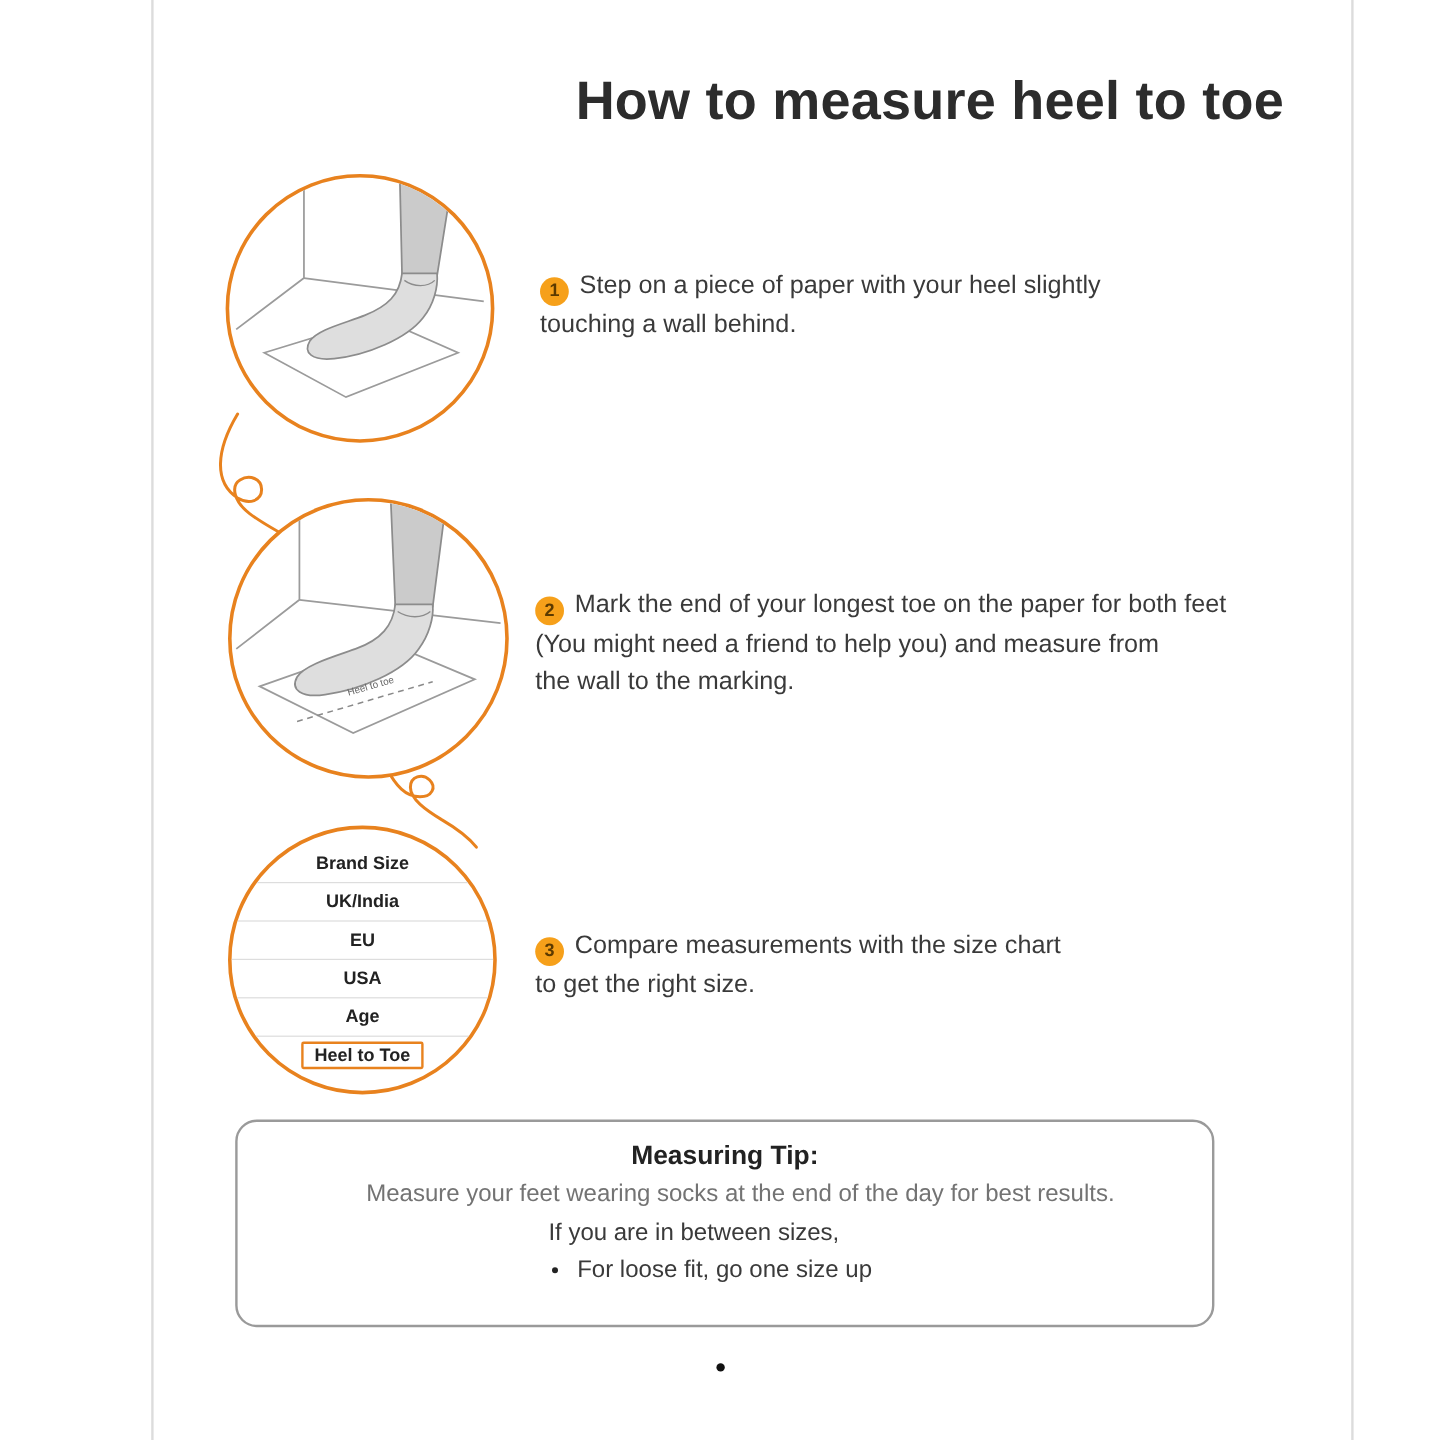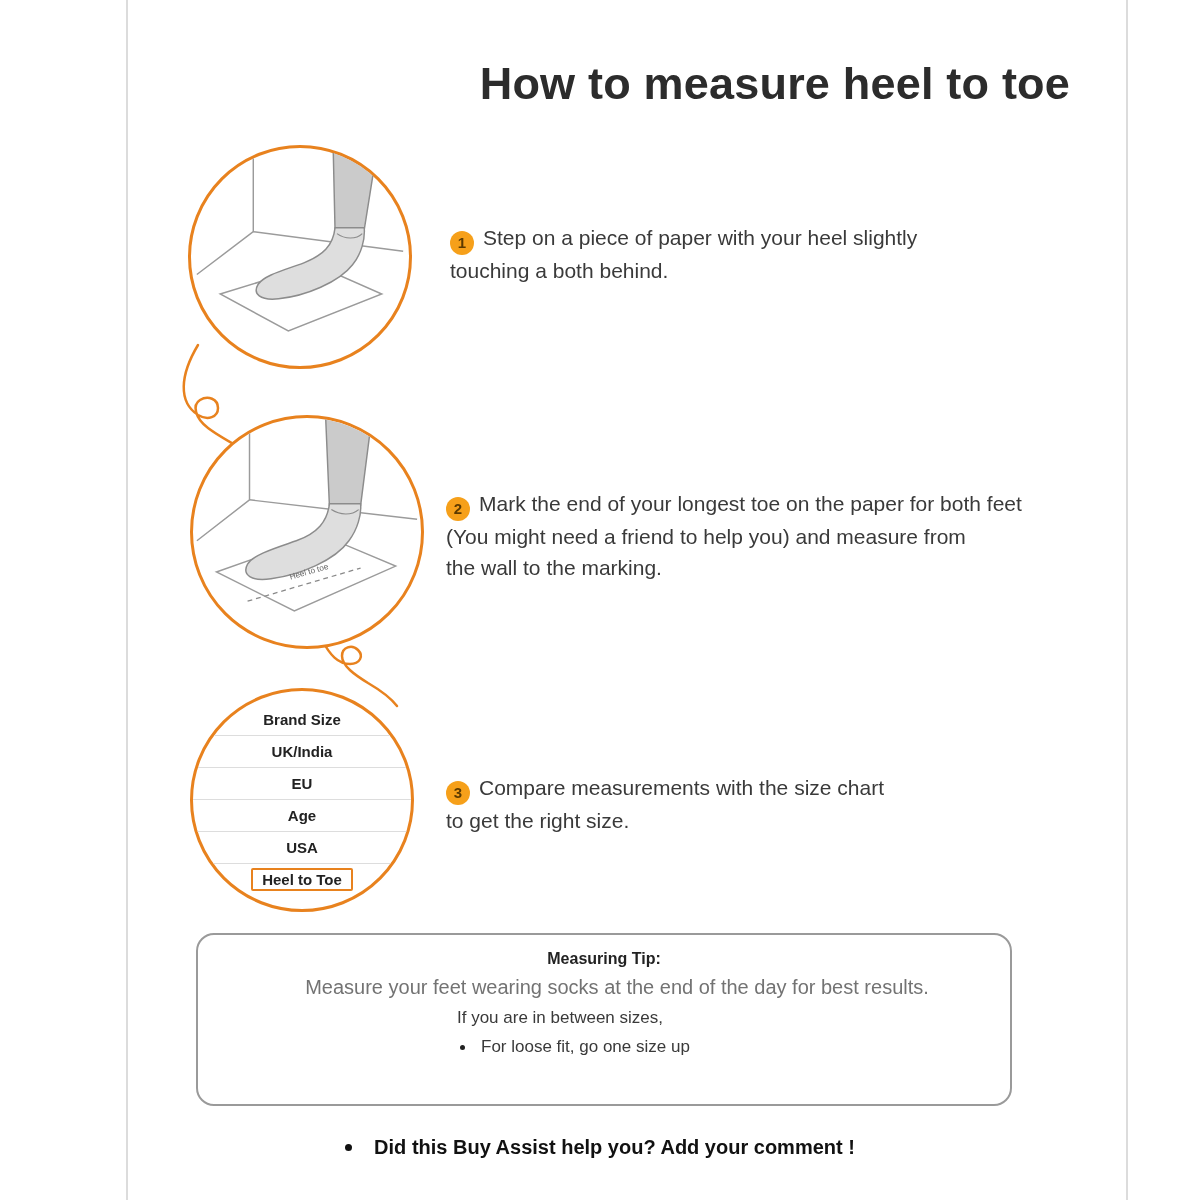--- a/index.html
+++ b/index.html
@@ -49,23 +49,23 @@
     text-align:center; line-height:24px; vertical-align:-3px; margin-right:9px;
   }
   #step1 { left:450px; top:222px; }
   #step2 { left:446px; top:488px; }
   #step3 { left:446px; top:772px; }
 
   .tip-box {
     position:absolute; left:196px; top:933px; width:816px; height:173px;
     border:2px solid #9a9a9a; border-radius:18px; background:#ffffff;
   }
-  .tip-title { text-align:center; margin-top:15px; font-size:16px; font-weight:bold; color:#222222; }
+  .tip-title { text-align:center; margin-top:15px; font-size:22px; font-weight:bold; color:#222222; }
   .tip-line1 { text-align:center; margin-top:8px; font-size:20px; color:#737373;margin-left:26px; }
-  .tip-sub { margin-left:259px; margin-top:9px; font-size:17px; color:#3a3a3a; }
+  .tip-sub { margin-left:259px; margin-top:9px; font-size:20px; color:#3a3a3a; }
   .tip-bullet { display:flex; align-items:center; margin-top:6px; line-height:26px; }
   .bullet-dot { width:5px; height:5px; border-radius:50%; background:#222; margin:0 16px 0 3px; flex:0 0 auto; }
 
   .footer {
     position:absolute; top:1136px; left:130px; width:940px;
     display:flex; justify-content:center; align-items:center; gap:22px;
   }
   .footer-dot { width:7px; height:7px; border-radius:50%; background:#111; }
   .footer-text { font-size:20px; font-weight:bold; color:#111111; }
 </style>
@@ -111,34 +111,34 @@
     <div class="chart-row first">
         <span>Brand Size</span>
       </div>
     <div class="chart-row">
         <span>UK/India</span>
       </div>
     <div class="chart-row">
         <span>EU</span>
       </div>
     <div class="chart-row">
-        <span>Age</span>
+        <span>USA</span>
       </div>
     <div class="chart-row">
-        <span>USA</span>
+        <span>Age</span>
       </div>
     <div class="chart-row">
         <span class="heel-toe-chip">Heel to Toe</span>
       </div>
   </div>
 </div>
 
 <p class="step" id="step1">
   <span class="badge">1</span><span>Step on a piece of paper with your heel slightly</span><br>
-  <span>touching a both behind.</span>
+  <span>touching a wall behind.</span>
 </p>
 
 <p class="step" id="step2">
   <span class="badge">2</span><span>Mark the end of your longest toe on the paper for both feet</span><br>
   <span>(You might need a friend to help you) and measure from</span><br>
   <span>the wall to the marking.</span>
 </p>
 
 <p class="step" id="step3">
   <span class="badge">3</span><span>Compare measurements with the size chart</span><br>
@@ -152,14 +152,13 @@
     <div>If you are in between sizes,</div>
     <div class="tip-bullet">
       <span class="bullet-dot"></span>
       <span>For loose fit, go one size up</span>
     </div>
   </div>
 </div>
 
 <div class="footer">
   <span class="footer-dot"></span>
-  <span class="footer-text">Did this Buy Assist help you? Add your comment !</span>
 </div>
 
 </body></html>

